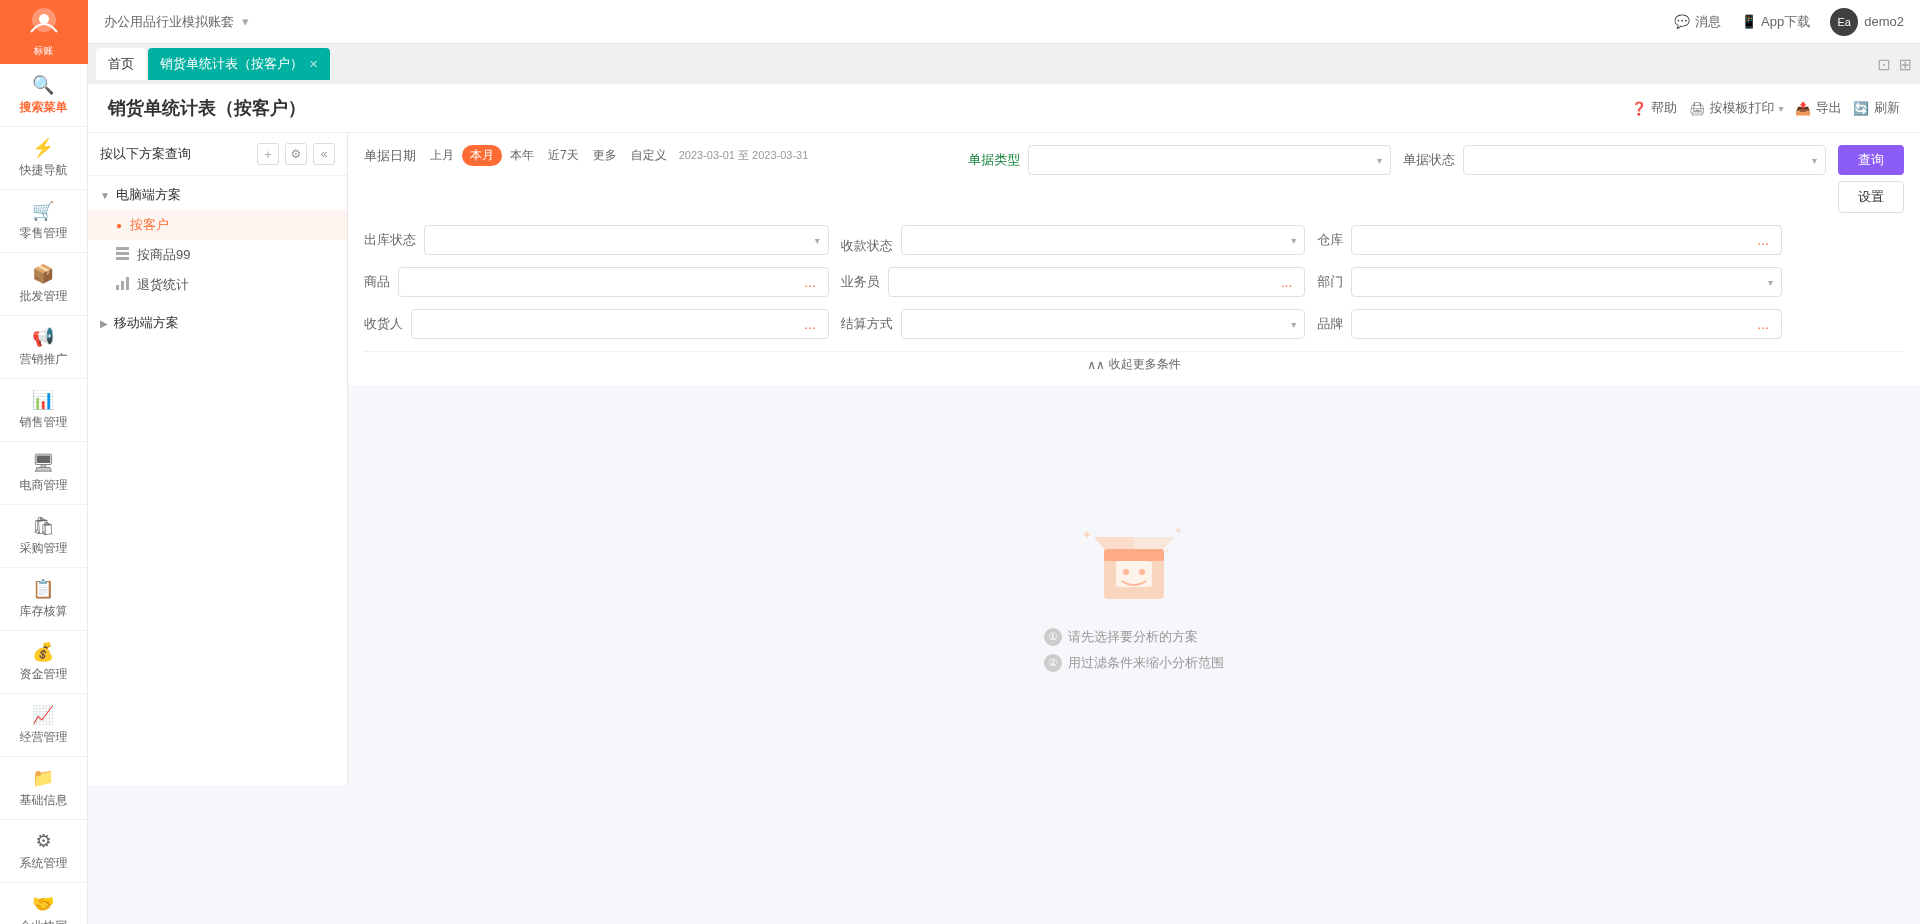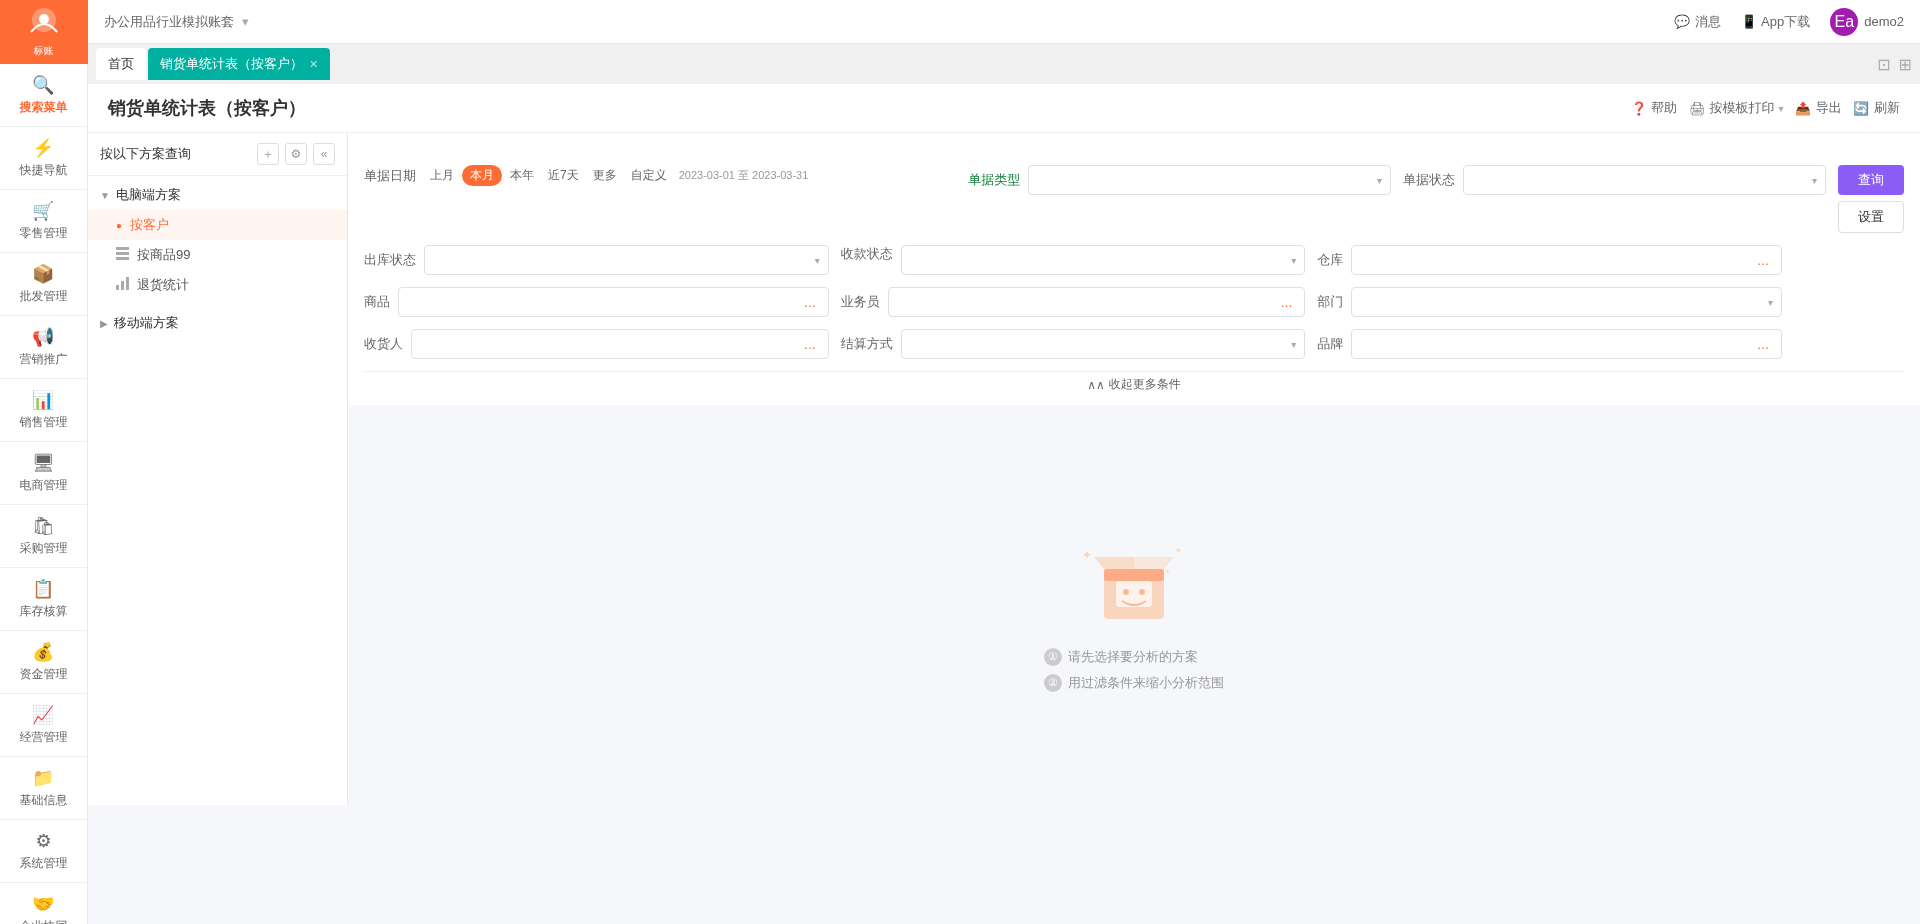--- a/index.html
+++ b/index.html
@@ -15,21 +15,21 @@
     .sidebar-search { color: #ff6b35; font-weight: bold; }
 
     
     .main { flex: 1; display: flex; flex-direction: column; height: 100vh; overflow: hidden; }
 
     
     .header { height: 44px; background: #fff; display: flex; align-items: center; justify-content: space-between; padding: 0 16px; border-bottom: 1px solid #e8e8e8; flex-shrink: 0; }
     .header-left { display: flex; align-items: center; gap: 8px; color: #666; font-size: 13px; }
     .header-right { display: flex; align-items: center; gap: 20px; }
     .header-btn { display: flex; align-items: center; gap: 4px; color: #666; cursor: pointer; font-size: 13px; }
-    .avatar { width: 28px; height: 28px; border-radius: 50%; background: #a21caf; display: flex; align-items: center; justify-content: center; color: #fff; font-size: 16px; }
+    .avatar { width: 28px; height: 28px; border-radius: 50%; background: #404040; display: flex; align-items: center; justify-content: center; color: #fff; font-size: 11px; }
 
     
     .tab-bar { height: 40px; background: #f0f0f0; display: flex; align-items: center; padding: 0 8px; gap: 2px; flex-shrink: 0; }
     .tab { height: 32px; display: flex; align-items: center; padding: 0 12px; border-radius: 4px 4px 0 0; cursor: pointer; font-size: 13px; gap: 6px; }
     .tab.home { background: #fff; color: #333; }
     .tab.active { background: #00b0a0; color: #fff; }
     .tab-close { font-size: 11px; cursor: pointer; opacity: 0.7; }
     .tab-expand { margin-left: auto; color: #666; cursor: pointer; font-size: 14px; }
 
     
@@ -263,21 +263,21 @@
             <span class="scheme-group-arrow">▶</span>
             <span class="scheme-group-label">移动端方案</span>
           </div>
         </div>
       </div>
 
       <div class="filter-and-table">
 
         <div class="filter-container">
 
-          <div style="display:flex;gap:12px;align-items:flex-start;margin-bottom:12px;margin-top:20px;">
+          <div style="display:flex;gap:12px;align-items:flex-start;margin-bottom:12px;">
             <div style="display:flex;align-items:center;gap:8px;flex:1.4;">
               <span style="color:#666;font-size:13px;white-space:nowrap;">单据日期</span>
               <div style="flex:1;display:flex;flex-direction:column;gap:2px;">
                 <div style="display:flex;align-items:center;gap:2px;">
                   <span class="date-btn">上月</span>
                   <span class="date-btn active" style="background:#ff6b35;color:#fff;border-radius:12px;padding:2px 8px;font-size:12px;">本月</span>
                   <span class="date-btn">本年</span>
                   <span class="date-btn">近7天</span>
                   <span class="date-btn">更多</span>
                   <span class="date-btn">自定义</span>
@@ -306,21 +306,21 @@
           </div>
 
           <div style="display:flex;gap:12px;align-items:center;margin-bottom:12px;">
             <div style="display:flex;align-items:center;gap:8px;flex:1;">
               <span style="color:#666;font-size:13px;white-space:nowrap;">出库状态</span>
               <div class="filter-cell-input" style="flex:1;height:30px;border:1px solid #e0e0e0;border-radius:4px;padding:0 8px;display:flex;align-items:center;justify-content:space-between;cursor:pointer;">
                 <span></span>
                 <span class="dropdown-arrow">▾</span>
               </div>
             </div>
-            <div style="display:flex;align-items:flex-start;gap:8px;flex:1;font-family:Liberation Serif, serif;">
+            <div style="display:flex;align-items:flex-end;gap:8px;flex:1;font-family:Liberation Serif, serif;">
               <span style="color:#666;font-size:13px;white-space:nowrap;">收款状态</span>
               <div class="filter-cell-input" style="flex:1;height:30px;border:1px solid #e0e0e0;border-radius:4px;padding:0 8px;display:flex;align-items:center;justify-content:space-between;cursor:pointer;">
                 <span></span>
                 <span class="dropdown-arrow">▾</span>
               </div>
             </div>
             <div style="display:flex;align-items:center;gap:8px;flex:1;">
               <span style="color:#666;font-size:13px;white-space:nowrap;">仓库</span>
               <div class="filter-cell-input" style="flex:1;height:30px;border:1px solid #e0e0e0;border-radius:4px;padding:0 8px;display:flex;align-items:center;justify-content:space-between;cursor:pointer;">
                 <span></span>

